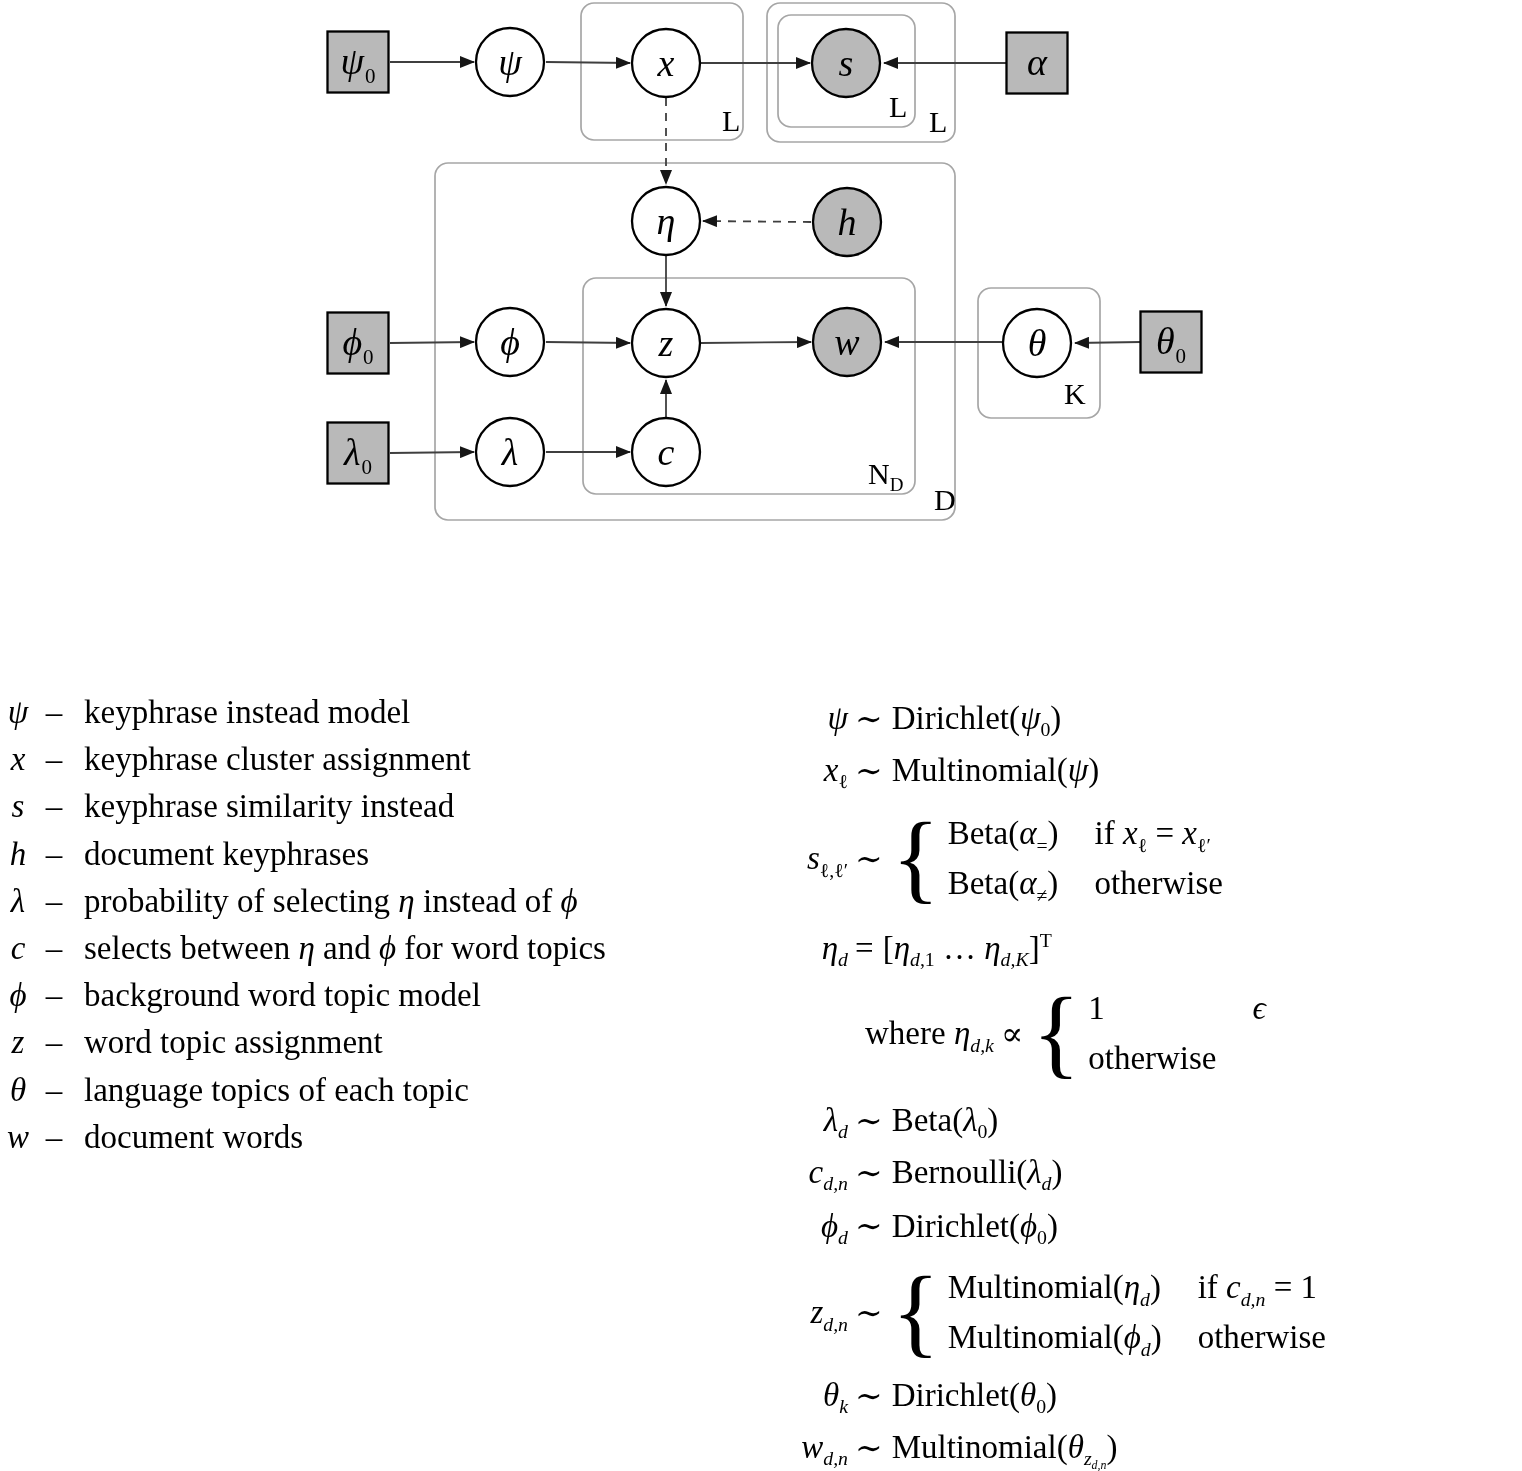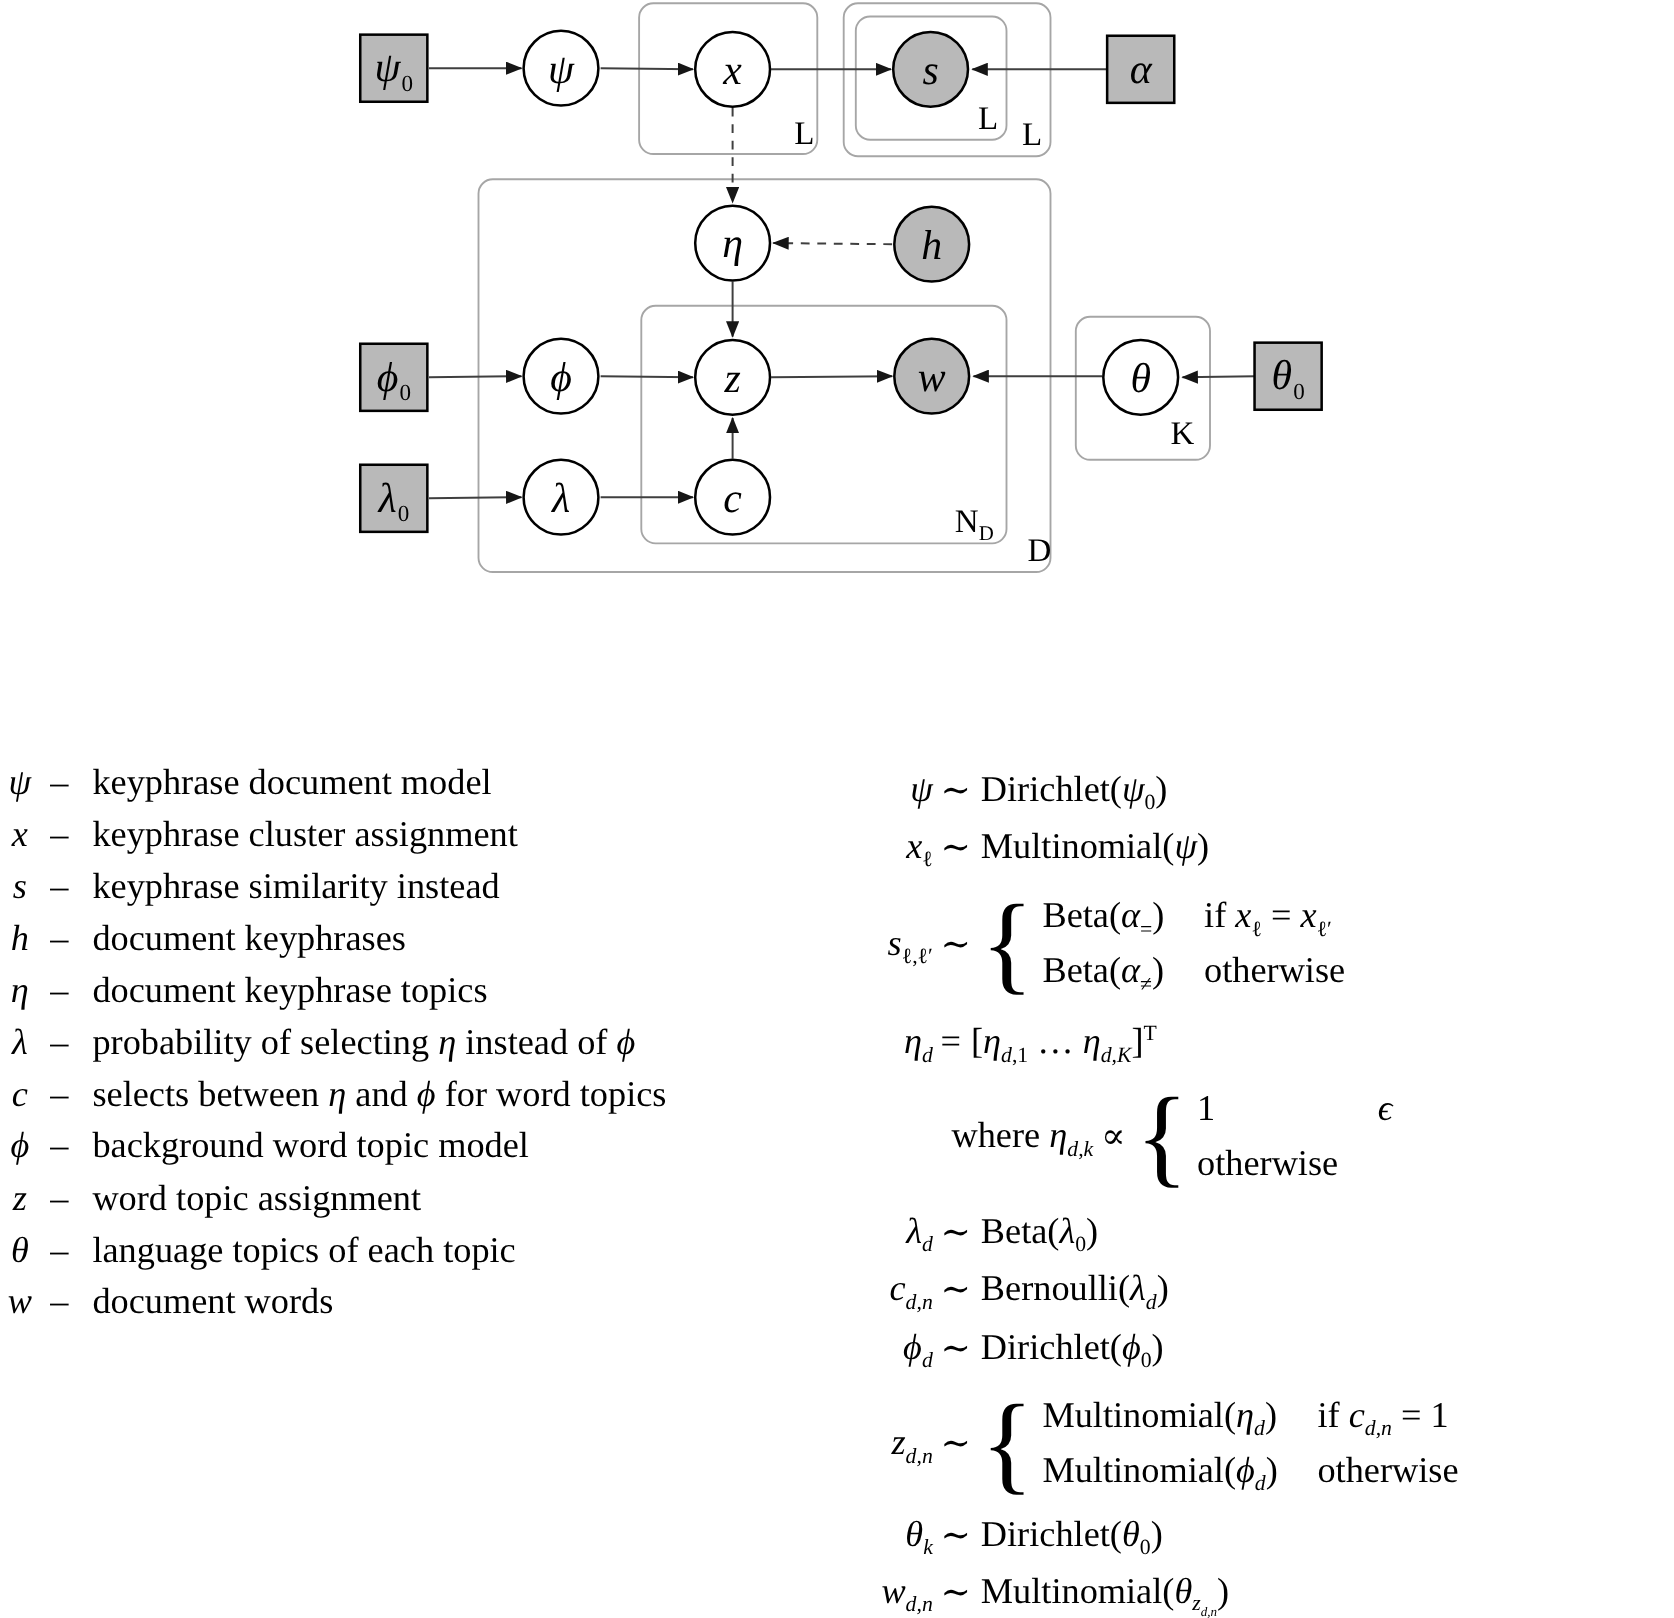--- a/index.html
+++ b/index.html
@@ -106,25 +106,24 @@
         <text x="510" y="355" class="node-label"><tspan>ϕ</tspan></text>
         <text x="666" y="356" class="node-label"><tspan>z</tspan></text>
         <text x="847" y="355" class="node-label"><tspan>w</tspan></text>
         <text x="1037" y="356" class="node-label"><tspan>θ</tspan></text>
         <text x="510" y="465" class="node-label"><tspan>λ</tspan></text>
         <text x="666" y="465" class="node-label"><tspan>c</tspan></text>
       </g>
   </svg>
 
   <div id="legend">
-      <div class="lrow"><span class="lsym">ψ</span><span class="ldash">–</span><span class="ldesc">keyphrase document model</span></div>
+      <div class="lrow"><span class="lsym">ψ</span><span class="ldash">–</span><span class="ldesc">keyphrase instead model</span></div>
       <div class="lrow"><span class="lsym">x</span><span class="ldash">–</span><span class="ldesc">keyphrase cluster assignment</span></div>
       <div class="lrow"><span class="lsym">s</span><span class="ldash">–</span><span class="ldesc">keyphrase similarity instead</span></div>
       <div class="lrow"><span class="lsym">h</span><span class="ldash">–</span><span class="ldesc">document keyphrases</span></div>
-      <div class="lrow"><span class="lsym">η</span><span class="ldash">–</span><span class="ldesc">document keyphrase topics</span></div>
       <div class="lrow"><span class="lsym">λ</span><span class="ldash">–</span><span class="ldesc">probability of selecting <i>η</i> instead of <i>ϕ</i></span></div>
       <div class="lrow"><span class="lsym">c</span><span class="ldash">–</span><span class="ldesc">selects between <i>η</i> and <i>ϕ</i> for word topics</span></div>
       <div class="lrow"><span class="lsym">ϕ</span><span class="ldash">–</span><span class="ldesc">background word topic model</span></div>
       <div class="lrow"><span class="lsym">z</span><span class="ldash">–</span><span class="ldesc">word topic assignment</span></div>
       <div class="lrow"><span class="lsym">θ</span><span class="ldash">–</span><span class="ldesc">language topics of each topic</span></div>
       <div class="lrow"><span class="lsym">w</span><span class="ldash">–</span><span class="ldesc">document words</span></div>
     </div>
   <div id="equations">
       <div class="eq" style="top: 718px; left: 690px;">
         <span class="lhs"><i>ψ</i></span>
@@ -169,21 +168,21 @@
       <div class="eq" style="top: 1120px; left: 690px;">
         <span class="lhs"><i>λ</i><sub><i>d</i></sub></span>
         <span class="op">∼</span>
         <span class="rhs">Beta(<i>λ</i><sub>0</sub>)</span>
       </div>
       <div class="eq" style="top: 1172px; left: 690px;">
         <span class="lhs"><i>c</i><sub><i>d,n</i></sub></span>
         <span class="op">∼</span>
         <span class="rhs">Bernoulli(<i>λ</i><sub><i>d</i></sub>)</span>
       </div>
-      <div class="eq" style="top: 1225px; left: 690px;">
+      <div class="eq" style="top: 1225px; left: 690px; align-items: flex-end;">
         <span class="lhs"><i>ϕ</i><sub><i>d</i></sub></span>
         <span class="op">∼</span>
         <span class="rhs">Dirichlet(<i>ϕ</i><sub>0</sub>)</span>
       </div>
       <div class="eq" style="top: 1312px; left: 690px;">
         <span class="lhs"><i>z</i><sub><i>d,n</i></sub></span>
         <span class="op">∼</span>
         <span class="cases">
           <span class="brace">{</span>
           <span class="case-grid">

